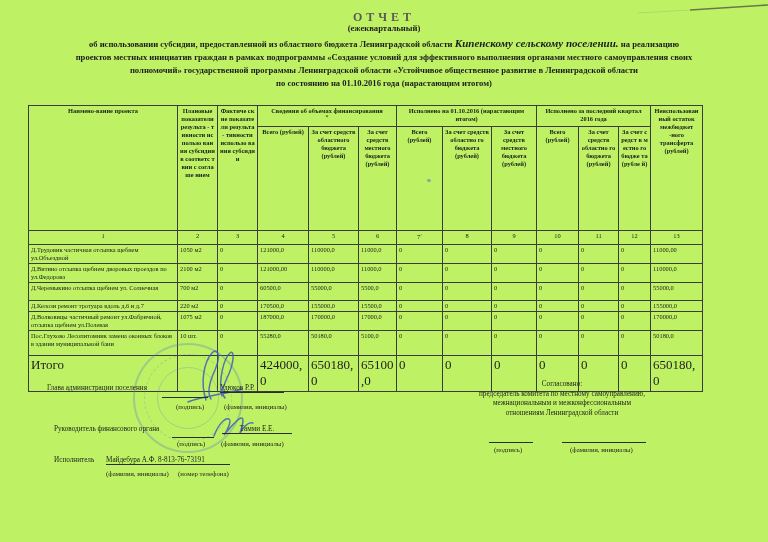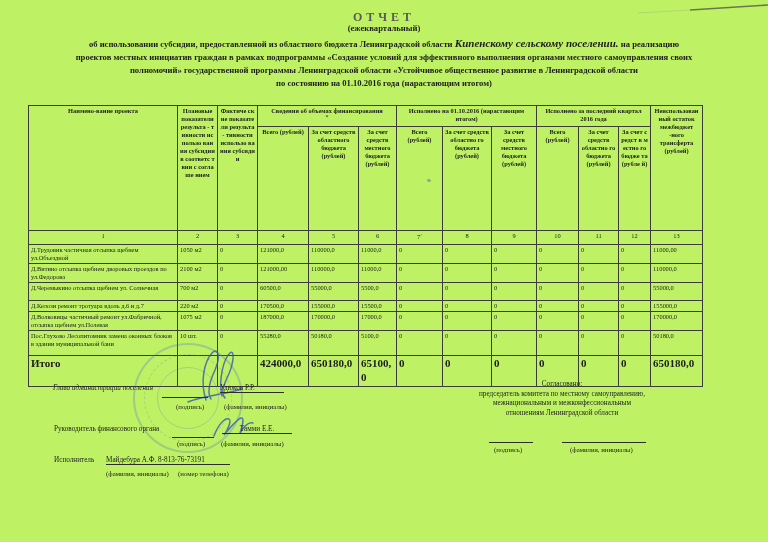--- a/index.html
+++ b/index.html
@@ -30,21 +30,21 @@
   .ba { word-break:break-all; }
   tr.grp td { height:18px; }
   tr.sub td { height:101px; }
   tr.nums td { height:11px; text-align:center; font-weight:normal; }
   tr.r1 td { height:14px; }
   tr.r2 td { height:15px; }
   tr.r3 td { height:15px; }
   tr.r4 td { height:8px; }
   tr.r5 td { height:15px; }
   tr.r6 td { height:22px; }
-  tr.tot td { height:13px; font-weight:bold; font-size:11px; }
+  tr.tot td { height:13px; font-weight:normal; font-size:13px; }
   .star { display:block; font-size:6px; line-height:5px; font-weight:normal; }
   sup.mk { font-size:4px; color:#777; }
   .blue-dot { position:absolute; left:427px; top:179px; width:4px; height:3px;
     background:rgba(80,100,210,0.5); border-radius:2px; transform:rotate(18deg); }
 
   
   .scan-line { position:absolute; top:0; right:0; }
 
   
   .abs { position:absolute; white-space:nowrap; }
@@ -255,21 +255,21 @@
   <div class="stamp">
     <div class="mid"></div>
     <div class="inner"></div>
   </div>
 
   <svg class="sig-svg" width="180" height="110">
     <path d="M66,60 C60,42 64,22 72,13 C78,7 81,16 75,30 C69,43 67,53 71,59 M82,56 C78,40 84,18 90,13 C95,9 94,24 87,38 C83,47 81,53 85,58 M48,62 C60,57 90,53 102,49" stroke="#3b55bb" stroke-width="1.5" fill="none" opacity="0.8" stroke-linecap="round"></path>
     <path d="M74,96 C78,85 85,77 89,79 C92,81 87,91 84,95 C89,89 97,79 101,78 C105,77 102,87 100,93 C103,88 108,81 113,83" stroke="#3b55bb" stroke-width="1.5" fill="none" opacity="0.8" stroke-linecap="round"></path>
   </svg>
 
-  <div class="abs sg" style="left:53px; top:384px;font-style:italic;">Глава администрации поселения</div>
+  <div class="abs sg" style="left:47px; top:384px;">Глава администрации поселения</div>
   <div class="uline" style="left:162px; top:397px; width:46px;"></div>
   <div class="abs sg name-u" style="left:220px; top:384px; width:64px;">Удюков Р.Р.</div>
   <div class="abs lbl" style="left:176px; top:403px;">(подпись)</div>
   <div class="abs lbl" style="left:224px; top:403px;">(фамилия, инициалы)</div>
 
   <div class="abs sg" style="left:54px; top:425px;text-align:right;">Руководитель финансового органа</div>
   <div class="uline" style="left:172px; top:437px; width:42px;"></div>
   <div class="abs sg name-u" style="left:222px; top:425px; width:70px; text-align:center;">Тамми Е.Е.</div>
   <div class="abs lbl" style="left:177px; top:440px;">(подпись)</div>
   <div class="abs lbl" style="left:221px; top:440px;">(фамилия, инициалы)</div>

